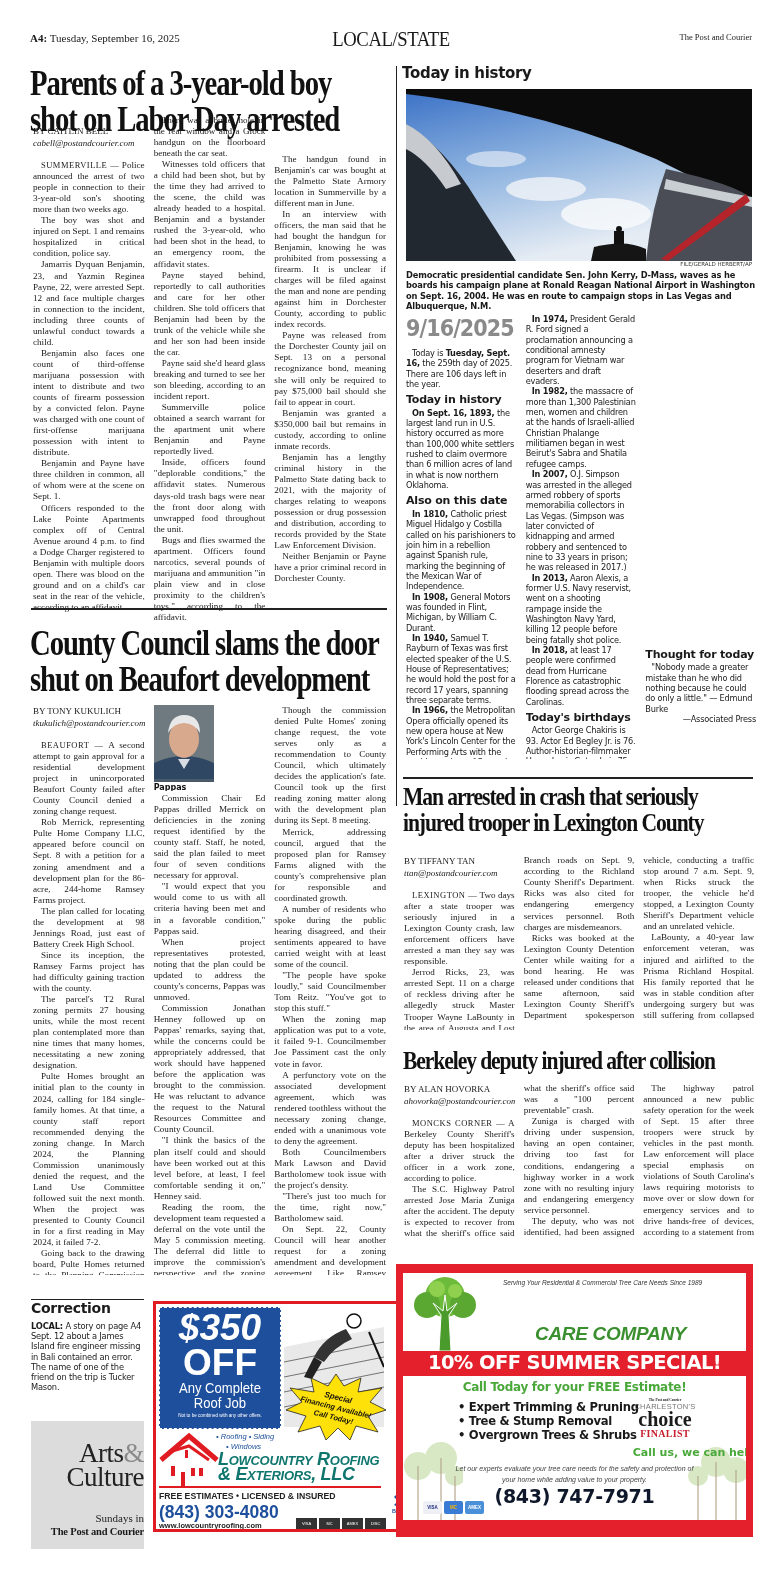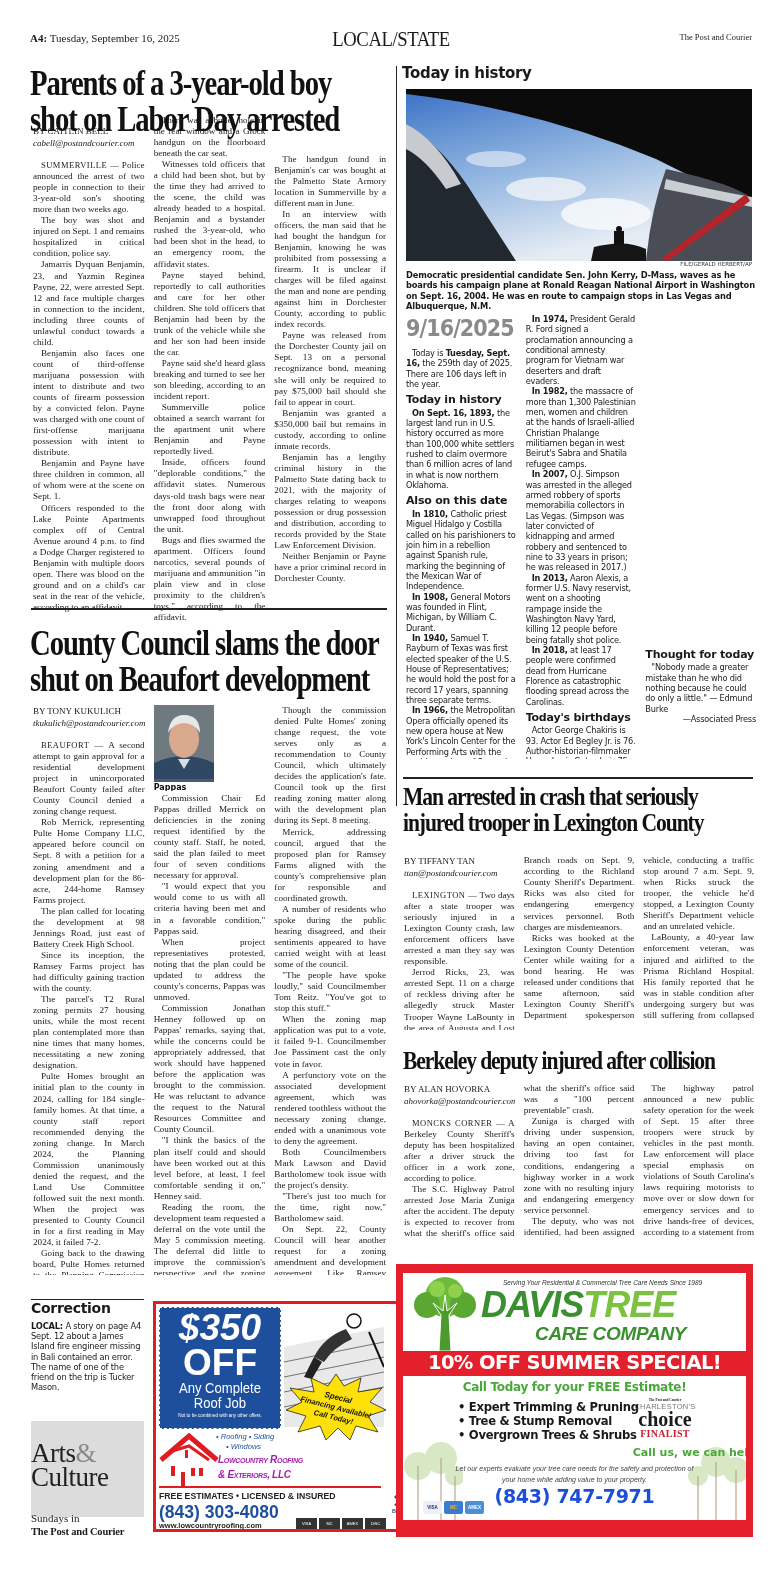--- a/index.html
+++ b/index.html
@@ -44,38 +44,38 @@
 
   
   .pappas-photo { width: 60px; height: 86px; background: linear-gradient(180deg, #5e6a6f 0%, #7d8588 40%, #3d4f62 100%); position: relative; overflow: hidden; float: left; margin: 0 6px 2px 0; }
   .pappas-cap { font-family: "DejaVu Sans", sans-serif; font-weight: bold; font-size: 8px; }
 
   
   .corr-rule { position: absolute; left: 31px; top: 1299px; width: 113px; height: 1px; background: #222; }
   .corr-title { position: absolute; left: 31px; top: 1300px; font-family: "DejaVu Sans", sans-serif; font-weight: bold; font-size: 14px; letter-spacing: -0.3px; }
   .corr-body { position: absolute; left: 31px; top: 1321px; width: 115px; font-family: "DejaVu Sans", sans-serif; font-size: 8.3px; line-height: 10.2px; letter-spacing: -0.2px; }
 
-  .arts { position: absolute; left: 31px; top: 1421px; width: 113px; height: 96px; background: #dcdcdc; text-align: left; }
+  .arts { position: absolute; left: 31px; top: 1421px; width: 113px; height: 128px; background: #dcdcdc; text-align: right; }
   .arts-title { font-family: "Liberation Serif", serif; font-size: 27px; line-height: 24px; margin-top: 20px; color: #222; letter-spacing: -0.5px; }
   .arts-title .amp { color: #8a8a8a; }
   .arts-sub { font-size: 11px; margin-top: 23px; color: #222; }
   .arts-paper { font-family: "Liberation Serif", serif; font-weight: bold; font-size: 10.5px; margin-top: 2px; letter-spacing: -0.2px; }
 
   
   .roof-ad { position: absolute; left: 153px; top: 1301px; width: 260px; height: 231px; border: 3px solid #e01b22; background: #fff; overflow: hidden; }
   .roof-coupon { position: absolute; left: 3px; top: 3px; width: 122px; height: 122px; background: #1d4f9c; border: 1.5px dashed #fff; color: #fff; text-align: center; }
   .roof-amt { font-family: "Liberation Sans", sans-serif; font-weight: bold; font-style: italic; font-size: 37px; line-height: 34px; margin-top: 3px; }
   .roof-off { font-family: "Liberation Sans", sans-serif; font-weight: bold; font-size: 37px; line-height: 36px; }
   .roof-any { font-family: "Liberation Sans", sans-serif; font-size: 14.5px; line-height: 15px; transform: scaleX(0.9); }
   .roof-note { font-family: "Liberation Sans", sans-serif; font-size: 4.6px; margin-top: 2px; }
   .roof-illus { position: absolute; left: 128px; top: 3px; width: 100px; height: 120px; }
   .roof-burst { position: absolute; left: 130px; top: 70px; width: 100px; height: 66px; }
   .roof-services { position: absolute; left: 60px; top: 128px; font-family: "Liberation Sans", sans-serif; font-style: italic; font-size: 7.5px; line-height: 10px; color: #1d4f9c; }
   .roof-house { position: absolute; left: 3px; top: 128px; width: 60px; height: 55px; }
-  .roof-name { position: absolute; left: 62px; top: 148px; font-family: "Liberation Sans", sans-serif; font-weight: bold; font-style: italic; font-size: 10px; line-height: 15px; color: #a21caf; letter-spacing: -0.3px; }
+  .roof-name { position: absolute; left: 62px; top: 148px; font-family: "Liberation Sans", sans-serif; font-weight: bold; font-style: italic; font-size: 18px; line-height: 15px; color: #0f766e; letter-spacing: -0.3px; }
   .roof-redline { position: absolute; left: 3px; top: 182px; width: 222px; height: 2px; background: #e01b22; }
   .roof-free { position: absolute; left: 3px; top: 187px; font-family: "Liberation Sans", sans-serif; font-weight: bold; font-size: 8.7px; color: #222; text-align: center; }
   .roof-phone { position: absolute; left: 3px; top: 198px; font-family: "Liberation Sans", sans-serif; font-weight: bold; font-size: 17.5px; color: #1d4f9c; }
   .roof-web { position: absolute; left: 3px; top: 217px; font-family: "Liberation Sans", sans-serif; font-weight: bold; font-size: 7.5px; color: #222; }
   .roof-bbb { position: absolute; right: 4px; top: 189px; width: 16px; text-align: center; font-family: "Liberation Sans", sans-serif; font-weight: bold; font-size: 5.5px; color: #1d4f9c; }
   .roof-cards { position: absolute; left: 140px; top: 214px; display: flex; gap: 2px; }
   .roof-cards span { display: block; width: 21px; height: 12px; background: #333; color: #fff; font-size: 4px; font-family: "Liberation Sans", sans-serif; text-align: center; line-height: 12px; }
 
   
   .tree-ad { position: absolute; left: 396px; top: 1264px; width: 357px; height: 273px; background: #e4202c; }
@@ -90,21 +90,21 @@
   .tree-inner-bot { position: absolute; left: 7px; top: 112px; width: 343px; height: 144px; background: #fff; overflow: hidden; }
   .tree-call { position: absolute; left: 0; width: 343px; top: 4px; text-align: center; font-family: "DejaVu Sans", sans-serif; font-weight: bold; font-size: 12px; color: #4aa83b; letter-spacing: -0.3px; }
   .tree-bullets { position: absolute; left: 55px; top: 24px; font-family: "DejaVu Sans", sans-serif; font-weight: bold; font-size: 11.6px; line-height: 14px; color: #1a1a1a; letter-spacing: -0.3px; }
   .tree-choice { position: absolute; left: 227px; top: 22px; width: 70px; text-align: center; }
   .tree-choice .t1 { font-size: 3.5px; font-weight: bold; }
   .tree-choice .t2 { font-family: "Liberation Sans", sans-serif; font-size: 7.5px; color: #777; letter-spacing: 0.3px; }
   .tree-choice .t3 { font-family: "Liberation Serif", serif; font-weight: bold; font-size: 20px; line-height: 17px; }
   .tree-choice .t4 { font-family: "Liberation Serif", serif; font-weight: bold; font-size: 10px; color: #c8202e; letter-spacing: 0.3px; }
   .tree-help { position: absolute; left: 0; width: 358px; top: 70px; text-align: right; font-family: "DejaVu Sans", sans-serif; font-weight: bold; font-size: 11px; color: #4aa83b; }
   .tree-let { position: absolute; left: 50px; width: 243px; top: 87px; text-align: center; font-family: "Liberation Sans", sans-serif; font-style: italic; font-size: 7px; line-height: 11px; color: #444; }
-  .tree-phone { position: absolute; left: 0; width: 343px; top: 109px; text-align: center; font-family: "DejaVu Sans", sans-serif; font-weight: bold; font-size: 19px; color: #1d4ed8; letter-spacing: -0.3px; }
+  .tree-phone { position: absolute; left: 0; width: 343px; top: 109px; text-align: center; font-family: "DejaVu Sans", sans-serif; font-weight: bold; font-size: 19px; color: #0f172a; letter-spacing: -0.3px; }
   .tree-web { position: absolute; left: 0; width: 343px; top: 131px; text-align: center; font-family: "DejaVu Sans", sans-serif; font-weight: bold; font-size: 10px; color: #2f8f3d; margin-top: 12px; }
   .tree-cards { position: absolute; left: 20px; top: 125px; display: flex; gap: 2px; }
   .tree-cards span { display: block; width: 19px; height: 13px; border-radius: 2px; font-size: 4.5px; font-family: "Liberation Sans", sans-serif; font-weight: bold; text-align: center; line-height: 13px; }
   .tree-trees { position: absolute; top: 60px; width: 60px; height: 84px; }
 </style>
 </head>
 <body>
 
 <div class="masthead">
   <div class="mh-left"><b>A4:</b> <span>Tuesday, September 16, 2025</span></div>
@@ -408,21 +408,20 @@
   <div class="tree-inner-top">
     <svg class="tree-logo" viewBox="0 0 64 76">
       <circle cx="32" cy="22" r="20" fill="#6dbb3a"></circle>
       <circle cx="14" cy="30" r="13" fill="#5aa832"></circle>
       <circle cx="50" cy="30" r="13" fill="#5aa832"></circle>
       <circle cx="24" cy="14" r="8" fill="#8fd14f"></circle>
       <circle cx="42" cy="16" r="7" fill="#8fd14f"></circle>
       <path d="M26 76 L28 40 L20 28 L30 36 L32 20 L34 36 L44 28 L36 40 L38 76 Z" fill="#4a9a2c" stroke="#fff" stroke-width="1"></path>
     </svg>
     <div class="tree-serving">Serving Your Residential &amp; Commercial Tree Care Needs Since 1989</div>
-    <div class="tree-davis"><span class="d1">DAVIS</span><span class="d2">TREE</span></div>
     <div class="tree-care">CARE COMPANY</div>
   </div>
   <div class="tree-special">10% OFF SUMMER SPECIAL!</div>
   <div class="tree-inner-bot">
     <svg class="tree-trees" style="left:0;" viewBox="0 0 60 84">
       <g fill="#cfe3b6" opacity="0.8">
           <circle cx="15" cy="30" r="14"></circle>
           <circle cx="38" cy="22" r="16"></circle>
           <circle cx="52" cy="40" r="10"></circle>
         </g>

